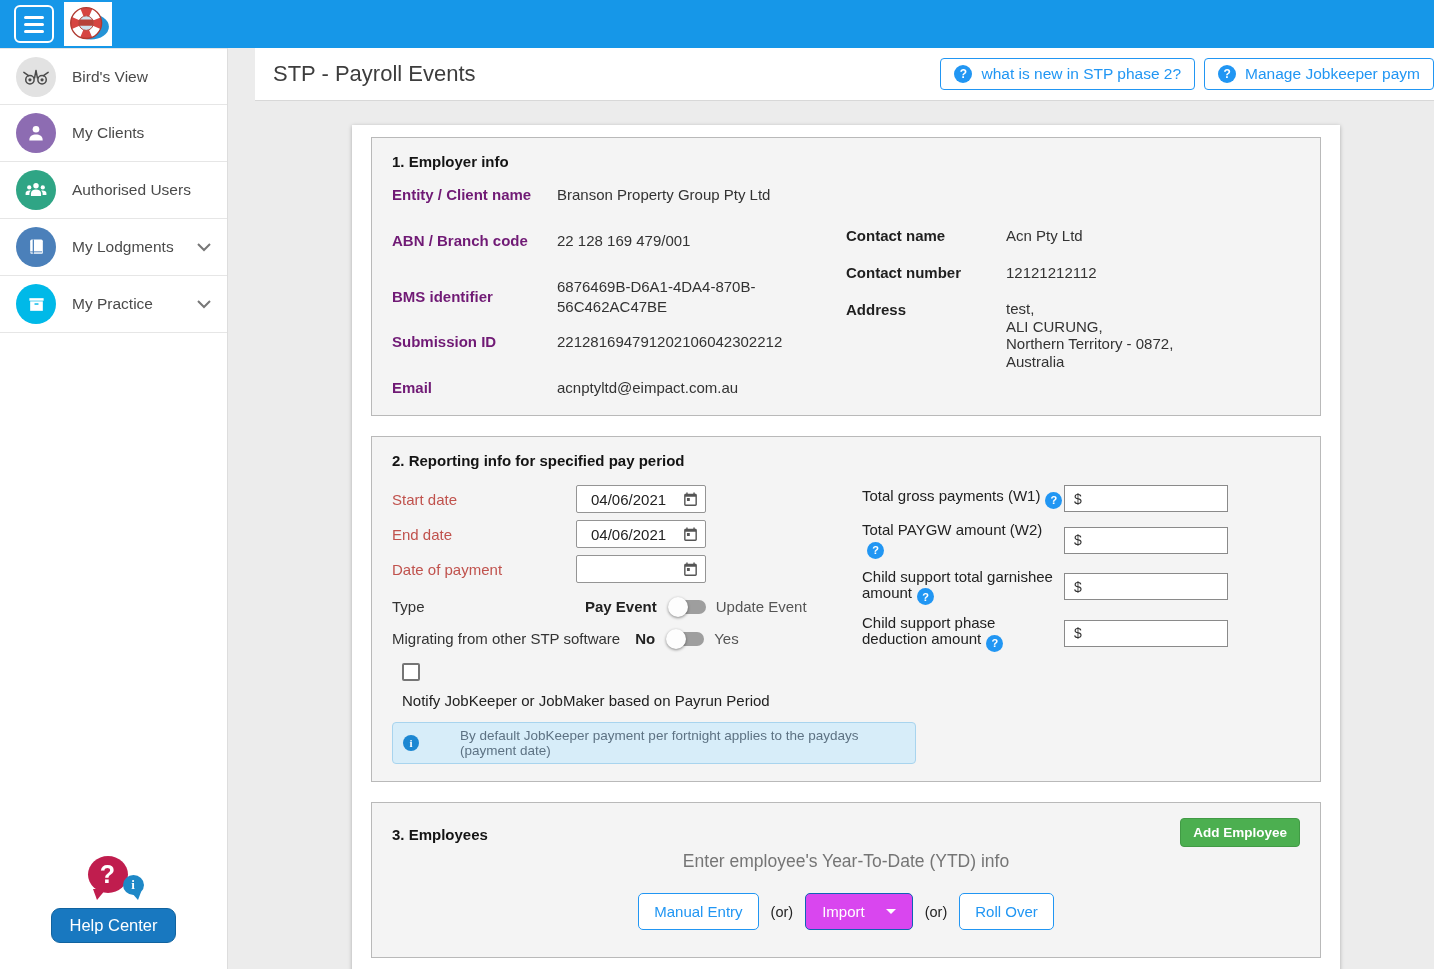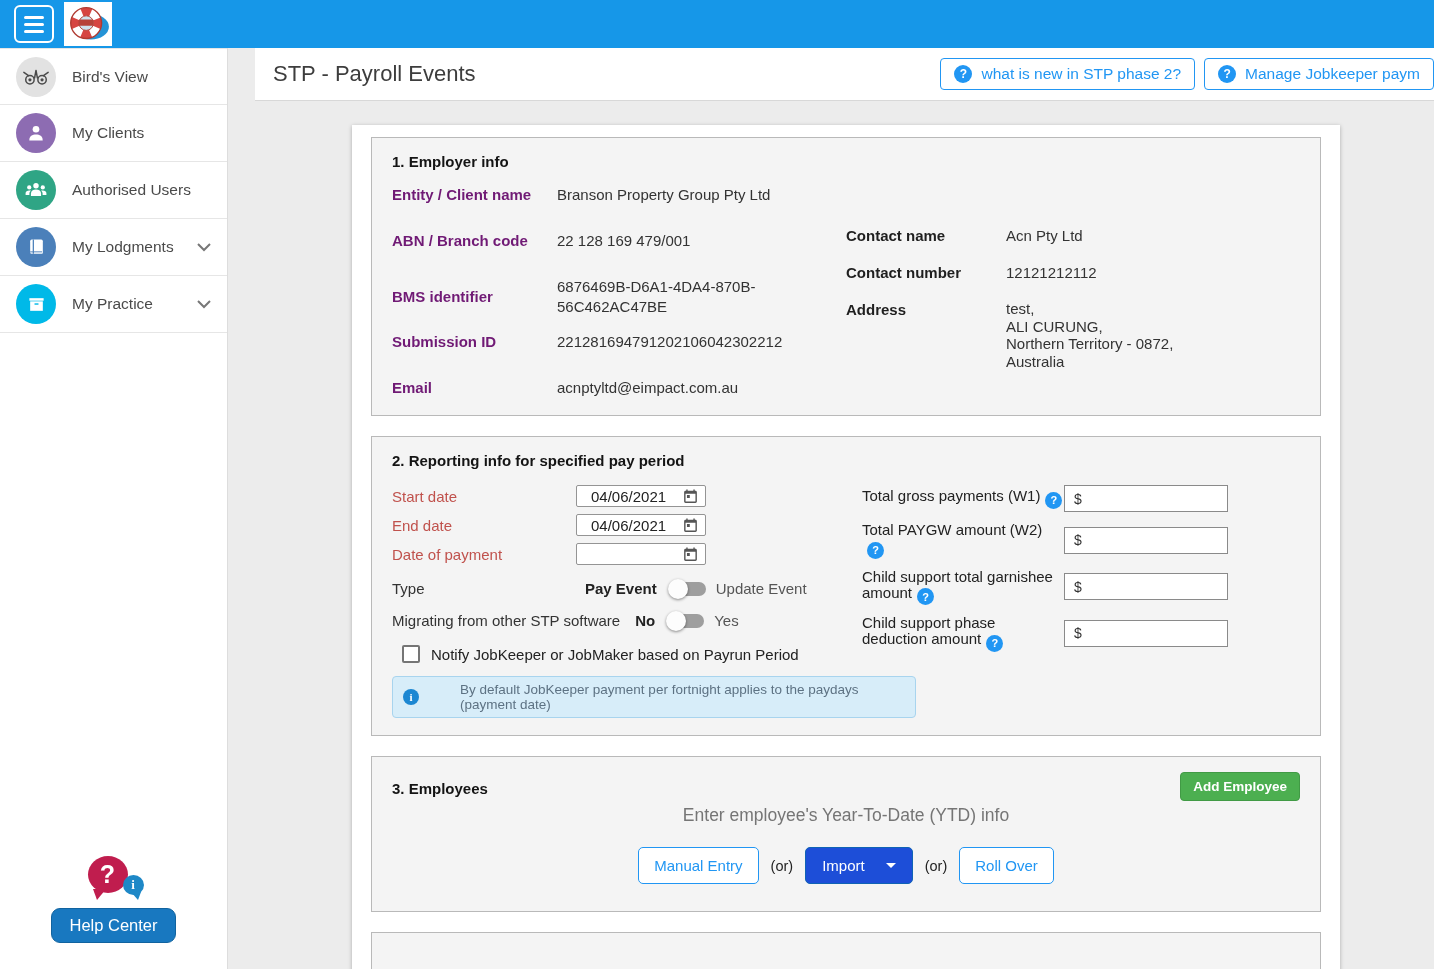--- a/index.html
+++ b/index.html
@@ -70,34 +70,34 @@
   .r-label { width:160px; flex:0 0 160px; font-weight:bold; font-size:15px; color:#1f1f1f; }
   .r-value { font-size:15px; color:#333; }
   .addr-line { line-height:17.5px; }
 
   
   .s2-cols { display:flex; margin-top:16px; }
   .s2-left { width:470px; flex:0 0 470px; }
   .s2-right { flex:1; }
   .date-row { display:flex; align-items:center; margin-bottom:7px; }
   .red-label { width:184px; flex:0 0 184px; font-size:15px; color:#c0524d; }
-  .date-box { width:130px; height:22px; border:1px solid #949494; background:#fff; border-radius:2px;
+  .date-box { width:130px; height:28px; border:1px solid #949494; background:#fff; border-radius:2px;
               display:flex; align-items:center; padding:0 6px 0 0; }
   .date-box input { border:none; outline:none; width:96px; padding-left:14px; font-size:15px; color:#222;
                     background:transparent; font-family:inherit; }
   .cal-icon { margin-left:auto; cursor:pointer; display:flex; }
   .toggle-row { display:flex; align-items:center; margin-top:15px; }
   .plain-label { font-size:15px; color:#333; }
   .w184 { width:184px; flex:0 0 184px; }
   .bold-opt { font-size:15px; font-weight:bold; color:#222; }
   .toggle { width:36px; height:14px; background:#9e9e9e; border-radius:7px; margin:0 10px 0 13px; position:relative; cursor:pointer; }
   .toggle .knob { position:absolute; left:-2px; top:-3px; width:20px; height:20px; background:#fdfdfd; border-radius:50%;
                   box-shadow:0 1px 3px rgba(0,0,0,.45); }
   .opt-off { font-size:15px; color:#555; }
-  .check-row { display:flex; align-items:center; gap:11px; margin:16px 0 0 10px; }
+  .check-row { display:flex; gap:11px; margin:16px 0 0 10px;flex-direction:column; }
   .checkbox { width:18px; height:18px; border:2px solid #757575; border-radius:2px; background:#fff; cursor:pointer; flex:0 0 18px; }
   .check-label { font-size:15px; color:#222; }
   .banner { margin-top:13px; width:524px; background:#d7edf9; border:1px solid #a8d4ee; border-radius:4px;
             padding:5px 10px; display:flex; align-items:center; gap:9px; }
   .info-icon { width:16px; height:16px; border-radius:50%; background:#1c87d2; color:#fff; font-size:11px; font-weight:bold;
                font-family:"Liberation Serif", serif; display:flex; align-items:center; justify-content:center; flex:0 0 16px; }
   .banner-text { font-size:13.5px; color:#5d7283;margin-left:32px; }
   .amount-row { display:flex; align-items:center; margin-bottom:10px; }
   .amount-label { width:202px; flex:0 0 202px; font-size:15px; color:#222; line-height:16px; }
   .amount-label .q-icon { width:17px; height:17px; font-size:11px; vertical-align:-3px; display:inline-flex; margin-left:5px; }
@@ -107,21 +107,21 @@
   .amount-box input { border:none; outline:none; flex:1; width:40px; background:transparent; font-size:14px; padding-left:4px; font-family:inherit; }
 
   
   .s3-head { display:flex; align-items:flex-start; }
   .add-btn { margin-left:auto; background:#4caf50; border:1px solid #419a45; color:#fff; font-weight:bold;
              font-size:13.5px; padding:6px 12px; border-radius:4px; cursor:pointer; font-family:inherit; }
   .ytd-prompt { text-align:center; color:#757575; font-size:17.5px; margin-top:4px; }
   .entry-row { display:flex; align-items:center; justify-content:center; gap:12px; margin:21px 0 10px; }
   .btn-outline { border:1px solid #2196f3; background:#fff; color:#2196f3; font-size:15px; padding:9px 15px;
                  border-radius:5px; cursor:pointer; font-family:inherit; }
-  .btn-primary { border:1px solid #0f63b5; background:#1d4ed8; color:#fff; font-size:15px; padding:9px 16px;
+  .btn-primary { border:1px solid #0f63b5; background:#d946ef; color:#fff; font-size:15px; padding:9px 16px;
                  border-radius:5px; cursor:pointer; display:inline-flex; align-items:center; gap:21px; font-family:inherit; }
   .caret-down { width:0; height:0; border-left:5px solid transparent; border-right:5px solid transparent;
                 border-top:5px solid #fff; }
   .or-text { font-size:14.5px; color:#222; }
 </style>
 </head>
 <body>
 
 <div class="topbar">
   <div class="hamburger">

